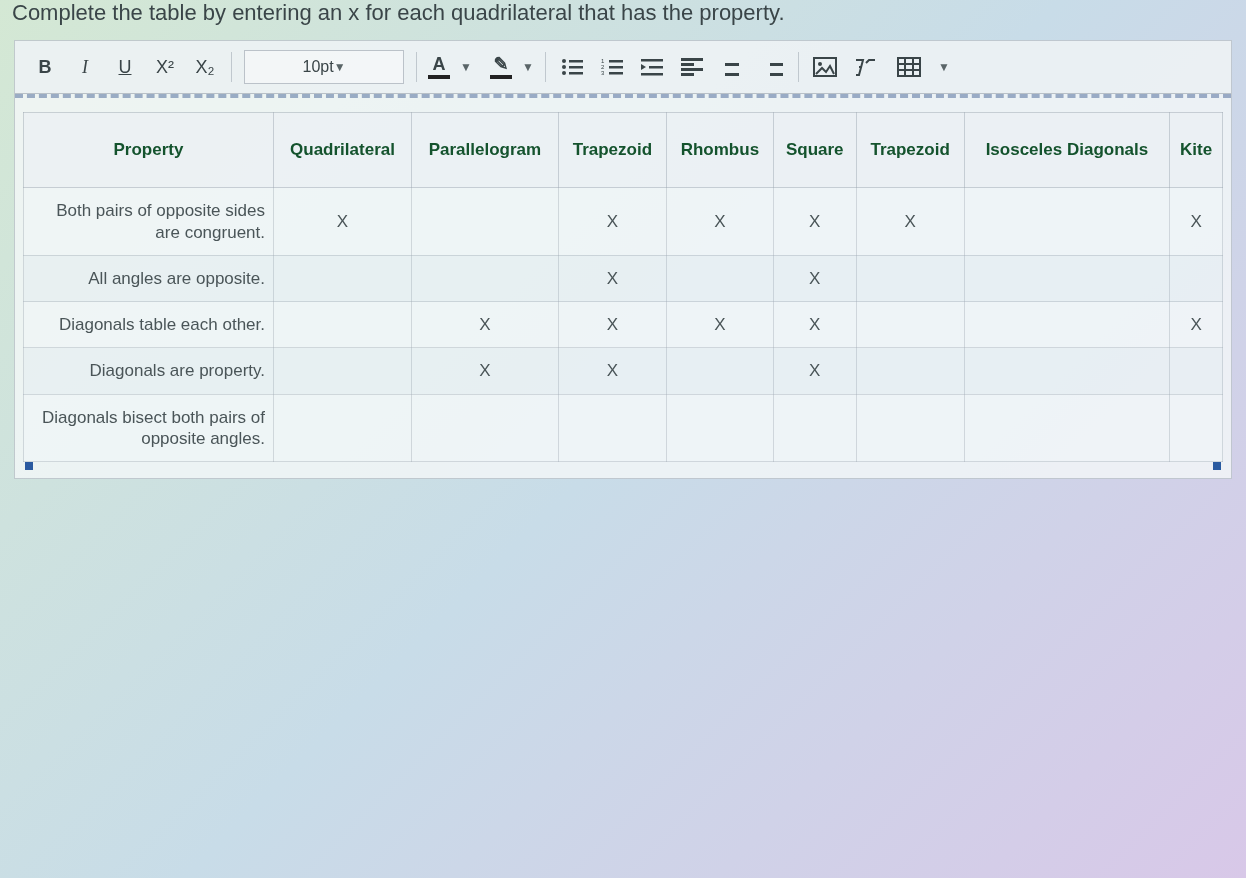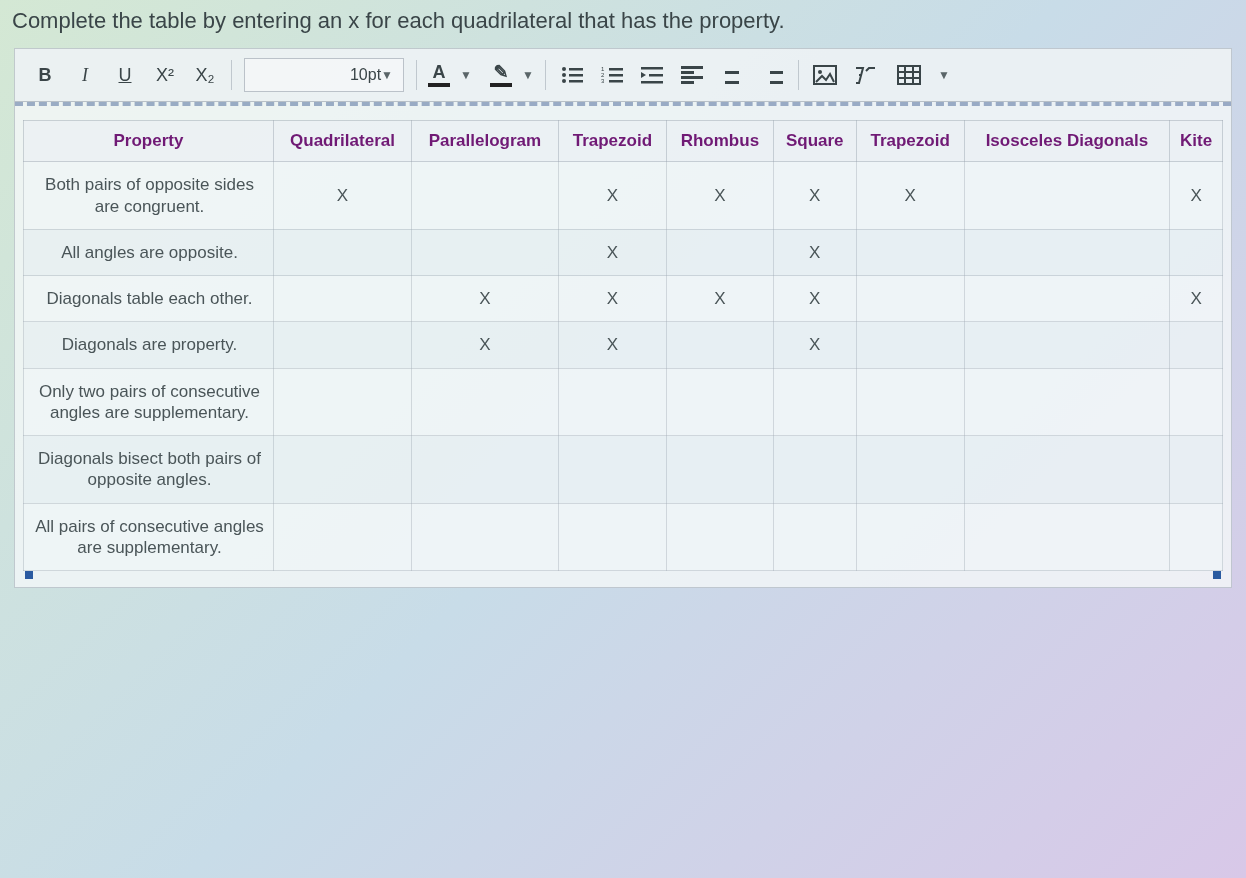--- a/index.html
+++ b/index.html
@@ -6,21 +6,21 @@
   body {
     font-family: 'Segoe UI', Arial, sans-serif;
     background: linear-gradient(135deg, #d4e8d4 0%, #c8dce8 50%, #d8c8e8 100%);
     width: 1246px;
     height: 878px;
     overflow: hidden;
   }
   .instruction {
     font-size: 22px;
     color: #3a4548;
-    padding: 8px 12px 8px 12px;
+    padding: 0 12px 8px 12px;
     font-weight: 400;
   }
   .editor-container {
     margin: 6px 14px;
     background: rgba(245,248,250,0.7);
     border: 1px solid rgba(150,160,170,0.5);
   }
   .toolbar {
     display: flex;
     align-items: center;
@@ -49,21 +49,21 @@
   .font-size-select {
     width: 160px;
     height: 34px;
     border: 1px solid rgba(150,160,170,0.6);
     background: rgba(255,255,255,0.4);
     padding: 16px 10px;
     font-size: 16px;
     color: #3a4548;
     display: flex;
     align-items: center;
-    justify-content: flex-end;
+    justify-content: center;
     cursor: pointer;
     margin: 0 6px;
   }
   .chev { font-size: 12px; color: #5a6568; }
   .color-btn {
     display: flex;
     flex-direction: column;
     align-items: center;
     width: 32px;
     height: 34px;
@@ -86,35 +86,35 @@
   }
   table.quad {
     width: 100%;
     border-collapse: collapse;
     font-size: 17px;
     color: #3a4548;
   }
   table.quad th {
     font-weight: 700;
     text-align: center;
-    padding: 10px 6px;
+    padding: 27px 6px;
     background: rgba(235,240,243,0.7);
     border: 1px solid rgba(160,170,180,0.5);
-    color: #701a75;
+    color: #14532d;
     line-height: 1.2;
   }
   table.quad th.prop-head { text-align: center; width: 250px; }
   table.quad td {
     padding: 12px 8px;
     border: 1px solid rgba(160,170,180,0.4);
     text-align: center;
     background: rgba(240,245,247,0.55);
   }
   table.quad td.prop-cell {
-    text-align: center;
+    text-align: right;
     font-weight: 400;
     color: #4a5558;
     padding-left: 10px;
     line-height: 1.25;
   }
   table.quad tbody tr:nth-child(even) td { background: rgba(228,236,240,0.55); }
   .x-mark { color: #4a5558; font-weight: 400; }
   .handle {
     width: 8px; height: 8px;
     background: #2a5aa0;
@@ -306,43 +306,21 @@
             <td></td>
             <td><span class="x-mark">X</span></td>
             <td><span class="x-mark">X</span></td>
             <td></td>
             <td><span class="x-mark">X</span></td>
             <td></td>
             <td></td>
             <td></td>
           </tr>
           <tr>
-            <td class="prop-cell">Only two pairs of consecutive angles are supplementary.</td>
-            <td></td>
-            <td></td>
-            <td></td>
-            <td></td>
-            <td></td>
-            <td></td>
-            <td></td>
-            <td></td>
-          </tr>
-          <tr>
             <td class="prop-cell">Diagonals bisect both pairs of opposite angles.</td>
-            <td></td>
-            <td></td>
-            <td></td>
-            <td></td>
-            <td></td>
-            <td></td>
-            <td></td>
-            <td></td>
-          </tr>
-          <tr>
-            <td class="prop-cell">All pairs of consecutive angles are supplementary.</td>
             <td></td>
             <td></td>
             <td></td>
             <td></td>
             <td></td>
             <td></td>
             <td></td>
             <td></td>
           </tr>
         </tbody>

